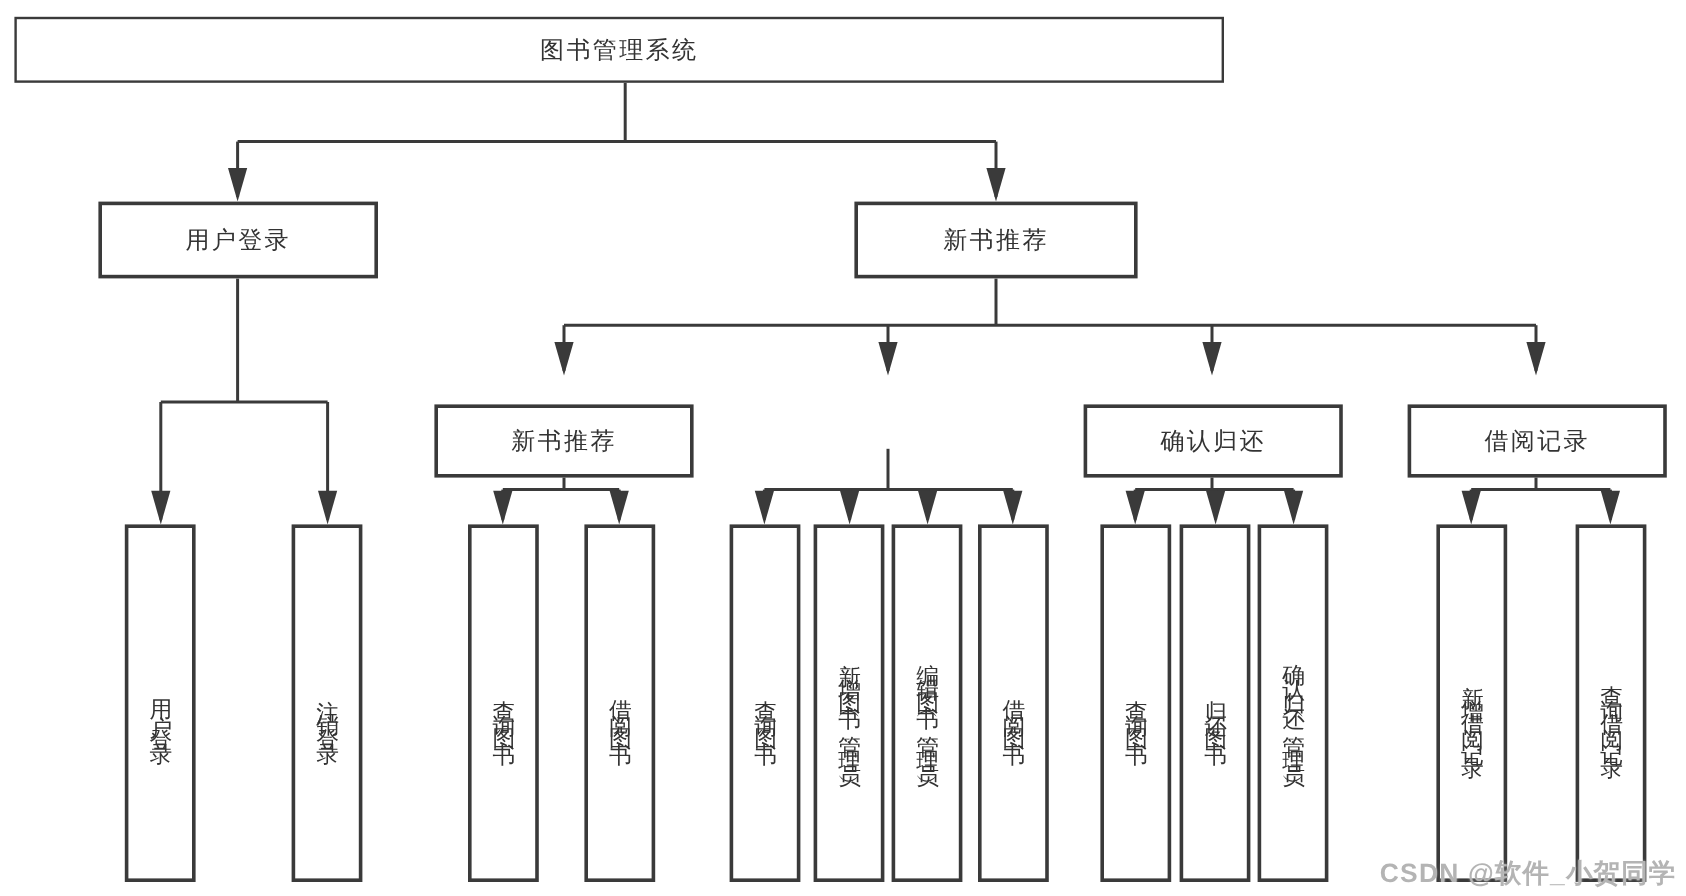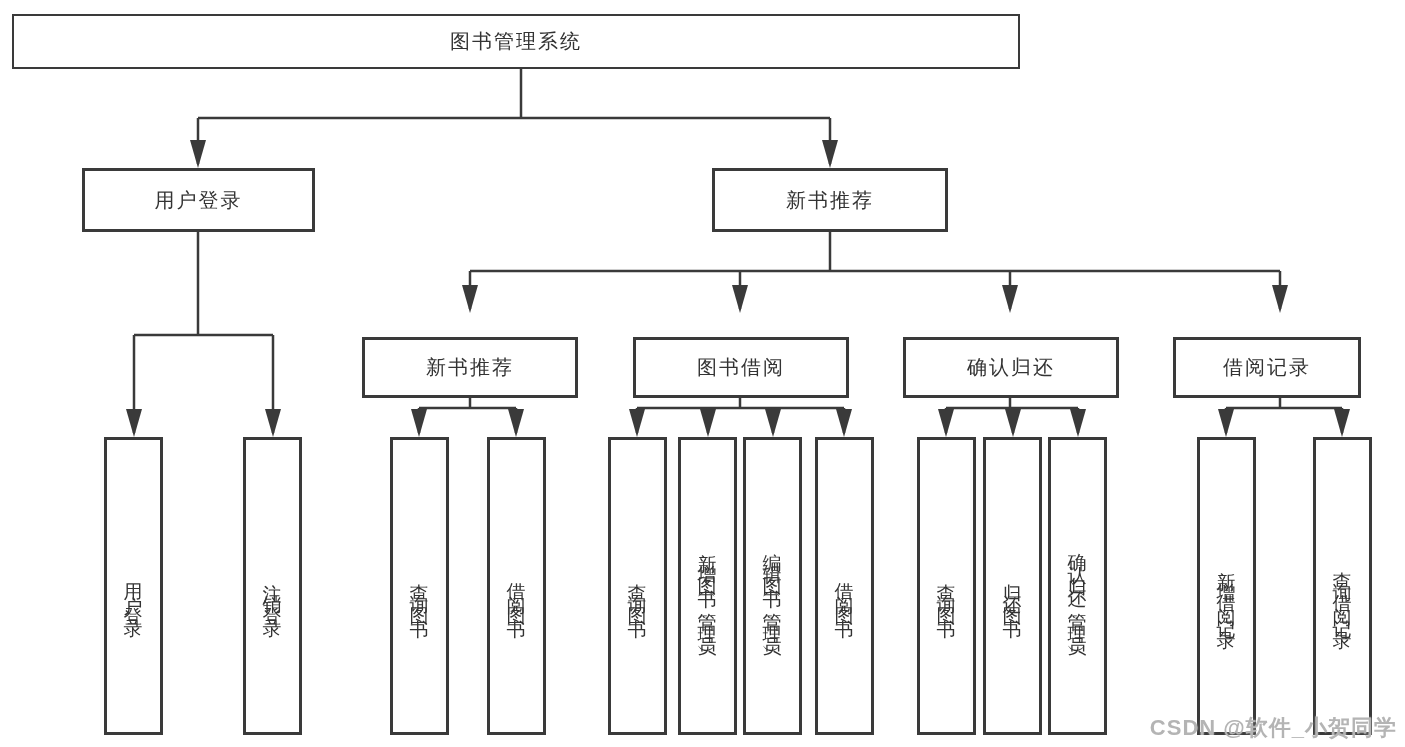--- a/index.html
+++ b/index.html
@@ -56,21 +56,21 @@
     color: #333333;
     margin-bottom: -12px; 
   }
   
   .n-user-login { left: 82px;  width: 233px; }
   .n-book-mgmt  { left: 712px; width: 236px; }
   
   .n-new-book-rec   { left: 362px;  width: 216px; }
   .n-book-borrow    { left: 633px;  width: 216px; }
   .n-current-borrow { left: 903px;  width: 216px; }
-  .n-borrow-records { left: 1173px; width: 188px; text-align: right; }
+  .n-borrow-records { left: 1173px; width: 216px; text-align: right; }
   
   .n-login      { left: 104px; }
   .n-logout     { left: 243px; }
   .n-rec-query  { left: 390px; }
   .n-rec-borrow { left: 487px; }
   .n-bb-query   { left: 608px; }
   .n-bb-add     { left: 678px; }
   .n-bb-edit    { left: 743px; }
   .n-bb-borrow  { left: 815px; }
   .n-cb-query   { left: 917px; }
@@ -180,23 +180,20 @@
   <div class="node lvl2 h-label n-user-login">
     <span>用户登录</span>
   </div>
   <div class="node lvl2 h-label n-book-mgmt">
     <span>新书推荐</span>
   </div>
 
   <div class="node lvl3 h-label n-new-book-rec">
     <span>新书推荐</span>
   </div>
-  <div class="node lvl3 h-label n-book-borrow">
-    <span>图书借阅</span>
-  </div>
   <div class="node lvl3 h-label n-current-borrow">
     <span>确认归还</span>
   </div>
   <div class="node lvl3 h-label n-borrow-records">
     <span>借阅记录</span>
   </div>
 
   <div class="node leaf n-login">
     <span class="v-text">用户登录</span>
   </div>

